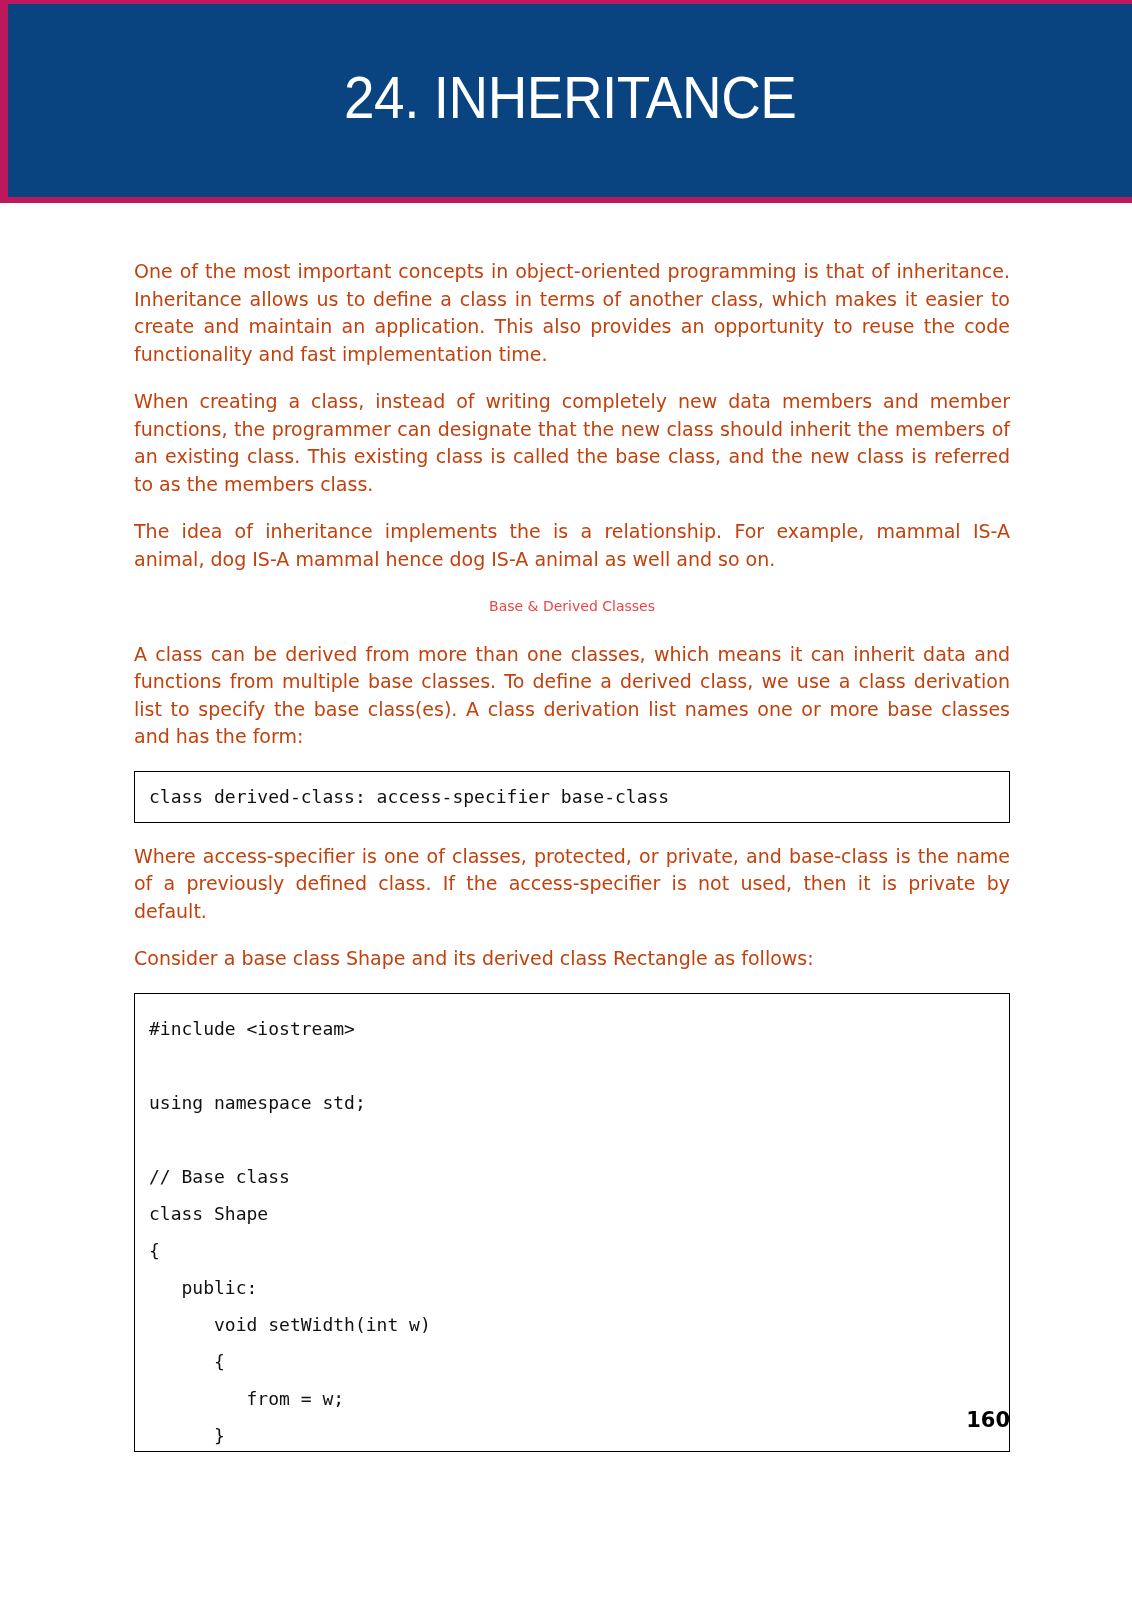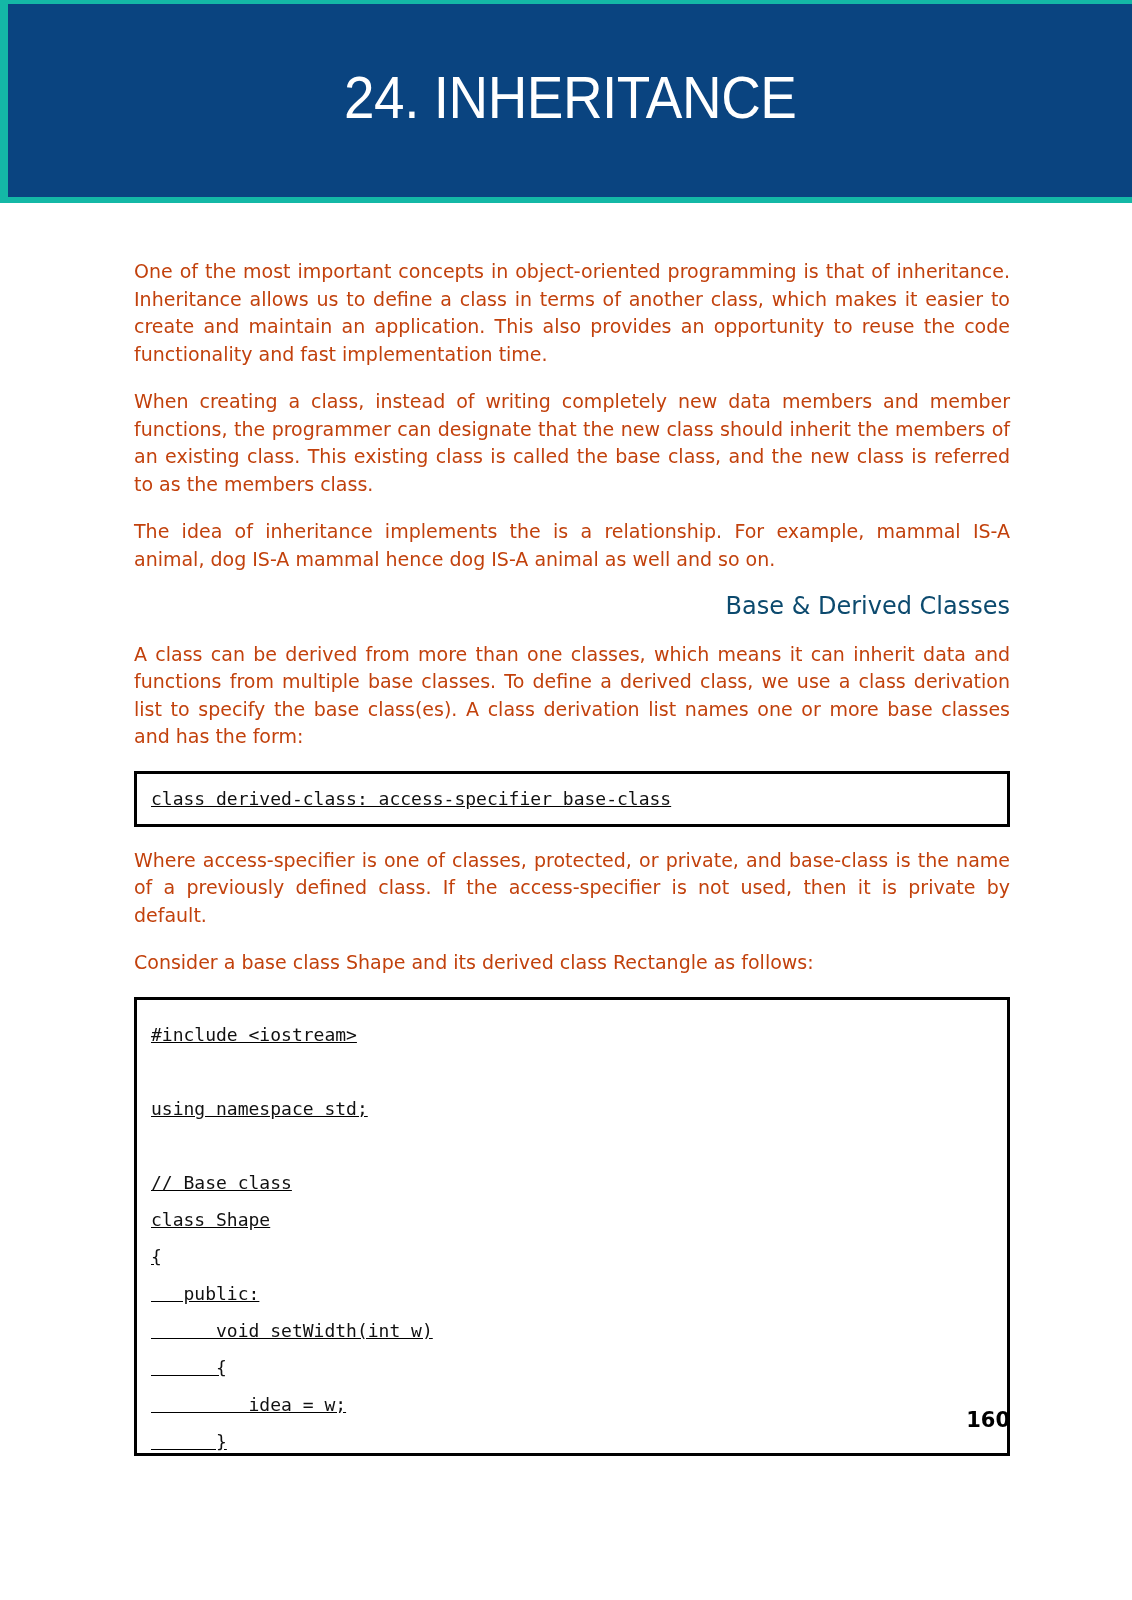--- a/index.html
+++ b/index.html
@@ -15,21 +15,21 @@
     overflow: hidden;
   }
 
   
   .banner-wrap {
     position: absolute;
     left: 0;
     top: 0;
     width: 1132px;
     height: 203px;
-    background: #14b8a6;
+    background: #be185d;
     box-sizing: border-box;
     padding: 4px 0 6px 8px;
   }
   .banner {
     width: 100%;
     height: 100%;
     background: #0a4480;
     display: flex;
     align-items: center;
     justify-content: center;
@@ -63,35 +63,34 @@
     color: #c2410c;
     text-align: justify;
     text-justify: inter-word;
   }
   p.para b, .para strong {
     font-weight: normal;
   }
   p.heading {
     margin: 0 0 20px 0;
     font-family: "DejaVu Sans", sans-serif;
-    font-size: 24px;
+    font-size: 14px;
     line-height: 27.5px;
-    color: #0c4a6e;
-    text-align: right;
+    color: #ef4444;
+    text-align: center;
   }
 
   
   .codebox {
-    border: 3px solid #000000;
+    border: 1px solid #000000;
     box-sizing: border-box;
     margin: 0 0 20px 0;
     background: #ffffff;
     padding: 13px 14px 13px 14px;
     width: 876px;
-    text-decoration: underline;
   }
   .codebox .code-line {
     font-family: "DejaVu Sans Mono", monospace;
     font-size: 18px;
     line-height: 37px;
     color: #111111;
     white-space: pre;
     min-height: 37px;
   }
   .codebox.single .code-line {
@@ -150,19 +149,19 @@
     <div class="code-line">#include &lt;iostream&gt;</div>
     <div class="code-line"></div>
     <div class="code-line">using namespace std;</div>
     <div class="code-line"></div>
     <div class="code-line">// Base class</div>
     <div class="code-line">class Shape</div>
     <div class="code-line">{</div>
     <div class="code-line">   public:</div>
     <div class="code-line">      void setWidth(int w)</div>
     <div class="code-line">      {</div>
-    <div class="code-line">         idea = w;</div>
+    <div class="code-line">         from = w;</div>
     <div class="code-line">      }</div>
   </div>
 
 </div>
 
 <div class="page-number">160</div>
 
 </body></html>

